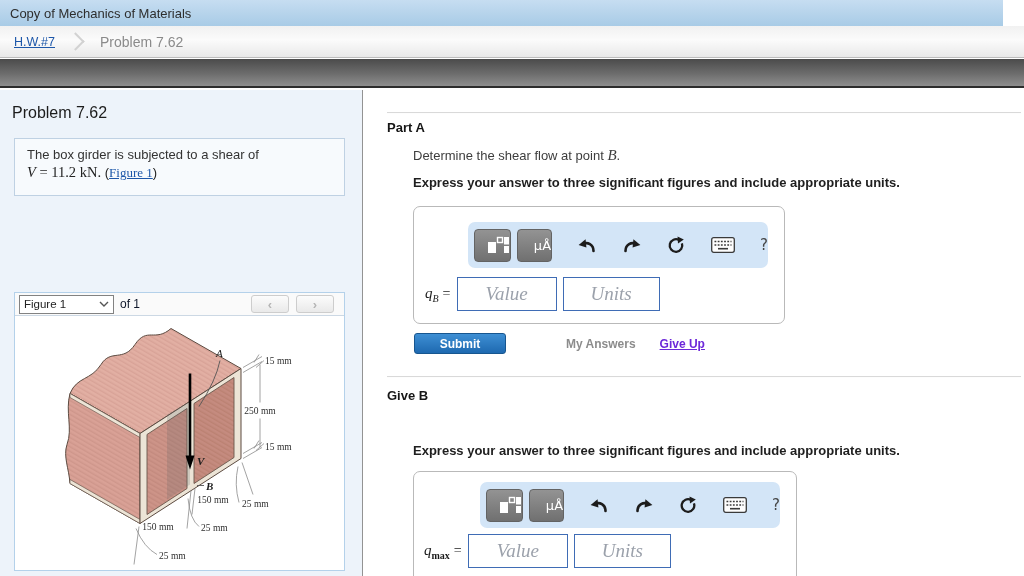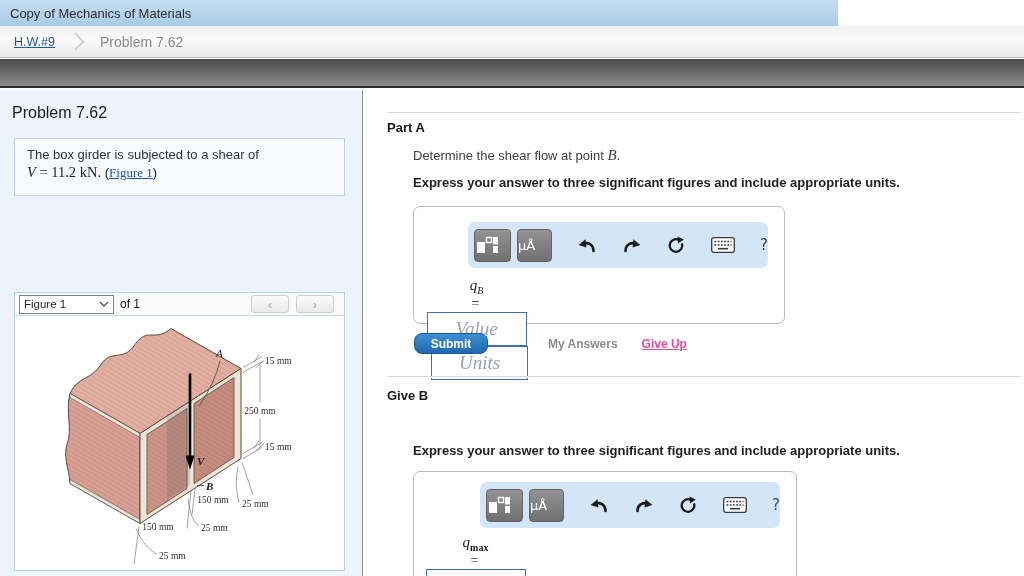--- a/index.html
+++ b/index.html
@@ -1,21 +1,21 @@
 <!DOCTYPE html>
 <html><head>
 <meta charset="utf-8">
 <style>
   * { margin:0; padding:0; box-sizing:border-box; }
   html,body { width:1024px; height:576px; overflow:hidden; background:#fff;
               font-family:"Liberation Sans", sans-serif; }
   #stage { position:relative; width:1024px; height:576px; }
 
   
-  #app-header { position:absolute; left:0; top:0; width:838px; height:26px;
+  #app-header { position:absolute; left:0; top:0; width:1003px; height:26px;
     background:linear-gradient(#c6ddf1,#a8cbe6); display:flex; align-items:center; }
   #app-header .title { font-size:13px; color:#2e2e2e; padding-left:10px; }
 
   #breadcrumb { position:absolute; left:0; top:26px; width:1024px; height:32px;
     background:linear-gradient(#f1f1f1,#fbfbfb 45%,#e9e9e9); border-bottom:1px solid #bcbcbc;
     display:flex; align-items:center; }
   #breadcrumb a { color:#1d57a9; text-decoration:underline; font-size:12.5px; margin-left:14px; }
   .crumb-sep { width:13px; height:13px; border-top:2px solid #d2d2d2; border-right:2px solid #d2d2d2;
     transform:rotate(45deg); margin:0 18px 0 14px; }
   #breadcrumb .current { color:#8a8a8a; font-size:14px; }
@@ -56,59 +56,59 @@
     background:#d9d9d9; border-bottom:1px solid #fdfdfd; }
   .part-heading { position:absolute; left:23px; font-size:13px; font-weight:bold; color:#161616; }
   .prompt { position:absolute; left:49px; font-size:13px; color:#3d3d3d; }
   .prompt .mvar { font-size:15px; }
   .instruction { position:absolute; left:49px; font-size:13px; font-weight:bold; color:#1f1f1f; }
 
   .answer-box { position:absolute; left:49px; border:1px solid #b9b9b9; border-radius:7px; background:#fff; }
   .eq-toolbar { position:absolute; height:46px; width:300px; background:#d3e5f7; border-radius:7px;
     display:flex; align-items:center; padding-left:6px; }
   .tb-btn { width:38px; height:33px; border:1px solid #636363; border-radius:4px;
-    background:linear-gradient(#939393,#707070); display:flex; align-items:center; justify-content:flex-start; }
+    background:linear-gradient(#939393,#707070); display:flex; align-items:center; justify-content:flex-end; }
   .tb-btn + .tb-btn { margin-left:6px; width:36px; }
   .tb-btn .mu { color:#fff; font-size:13px; font-family:"DejaVu Sans", sans-serif; }
   .tb-ico { margin-left:25px; display:flex; align-items:center; }
   .tb-help { margin-left:25px; font-size:15px; color:#454545; font-family:"DejaVu Sans", sans-serif; }
 
-  .ans-row { position:absolute; display:flex; align-items:center;flex-direction:column; }
+  .ans-row { position:absolute; display:flex; align-items:center; }
   .ans-label { font-family:"Liberation Serif", serif; font-style:italic; font-size:15px; color:#1a1a1a; }
   .ans-label sub { font-size:10px; }
   .ans-label .rm { font-style:normal;font-weight:bold; }
   .ans-eq { font-size:14px; color:#1a1a1a; margin:0 6px 0 4px; font-family:"Liberation Serif", serif; }
   .ans-input { height:34px; border:1.5px solid #3f6cb5; background:#fff; text-align:center;
     font-family:"Liberation Serif", serif; font-size:18px; color:#a16207; }
   .ans-input.value { width:100px; }
   .ans-input.units { width:97px; margin-left:6px; }
   .ans-input::placeholder { color:#9ba1ab; font-style:italic; font-size:19px; }
 
   .submit-row { position:absolute; left:50px; display:flex; align-items:center; }
-  .submit-btn { width:74px; height:21px; border:1px solid #17568f; border-radius:8px;
+  .submit-btn { width:92px; height:21px; border:1px solid #17568f; border-radius:3px;
     background:linear-gradient(#3e8fd4,#1e69b0); color:#fff; font-size:12px; font-weight:bold;
     display:flex; align-items:center; justify-content:center; }
   .my-answers { margin-left:60px; font-size:12px; font-weight:bold; color:#8c8c8c; }
-  .give-up { margin-left:24px; font-size:12px; font-weight:bold; color:#ec4899; text-decoration:underline; }
+  .give-up { margin-left:24px; font-size:12px; font-weight:bold; color:#6d28d9; text-decoration:underline; }
 
   svg text { font-family:"Liberation Serif", serif; }
   .dimtxt { font-size:9.5px; fill:#2e2e2e; }
   .ptlabel { font-size:11px; font-style:italic; fill:#1c1c1c; }
 </style>
 </head>
 <body>
 
 <div id="stage">
 
   <div id="app-header">
     <span class="title">Copy of Mechanics of Materials</span>
   </div>
 
   <div id="breadcrumb">
-    <a href="#">H.W.#9</a>
+    <a href="#">H.W.#7</a>
     <span class="crumb-sep"></span>
     <span class="current">Problem 7.62</span>
   </div>
 
   <div id="dark-bar"></div>
 
   <div id="left-panel">
     <h1>Problem 7.62</h1>
 
     <div class="statement-box">

